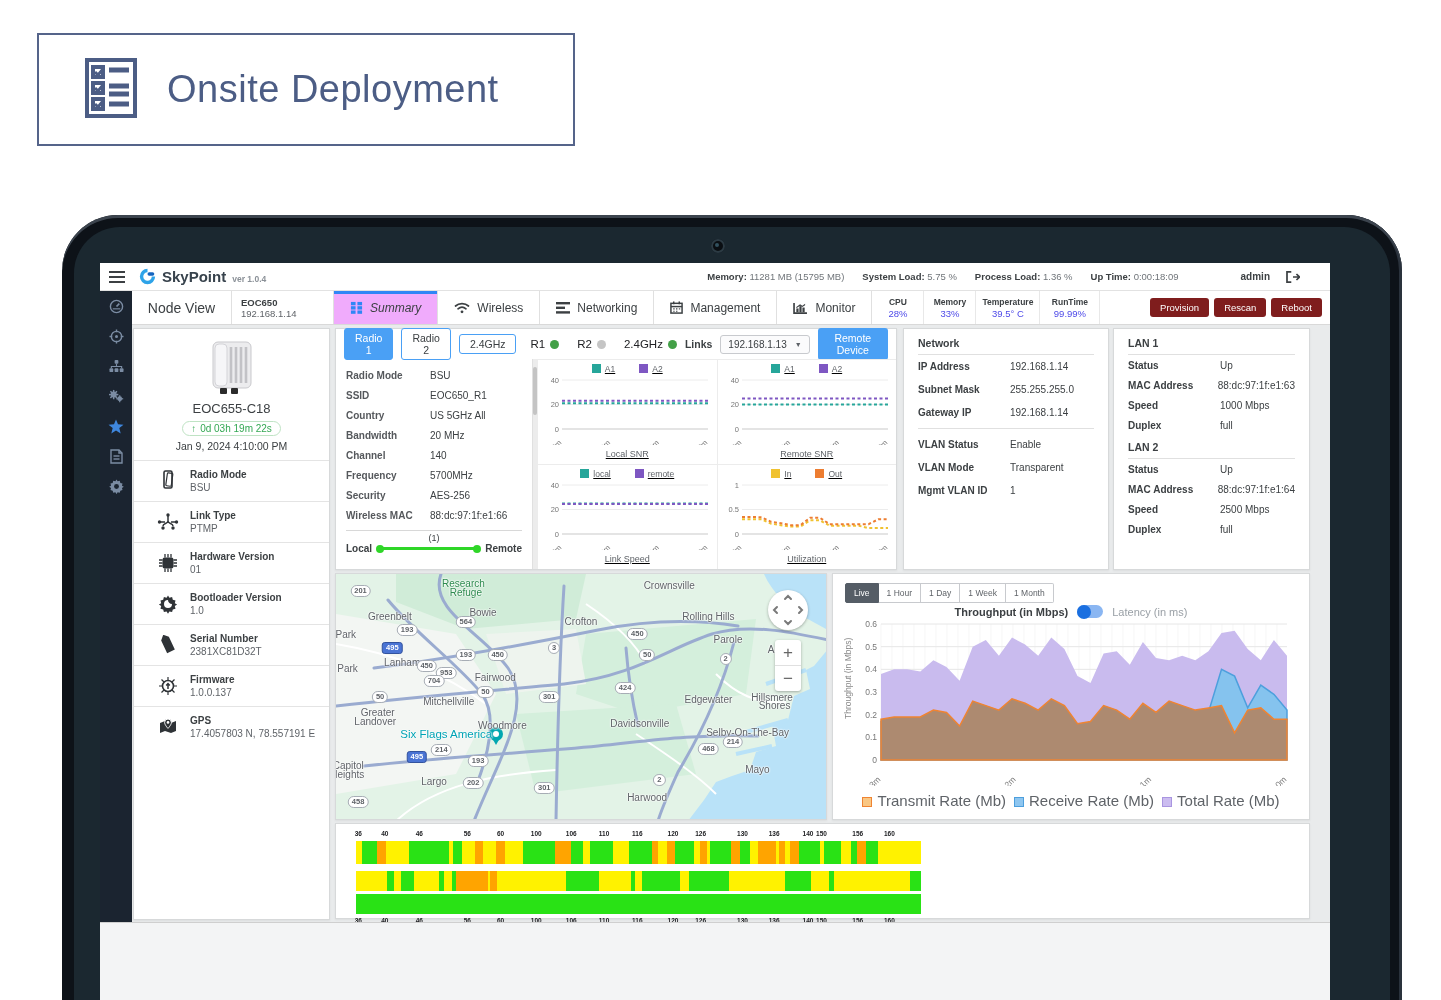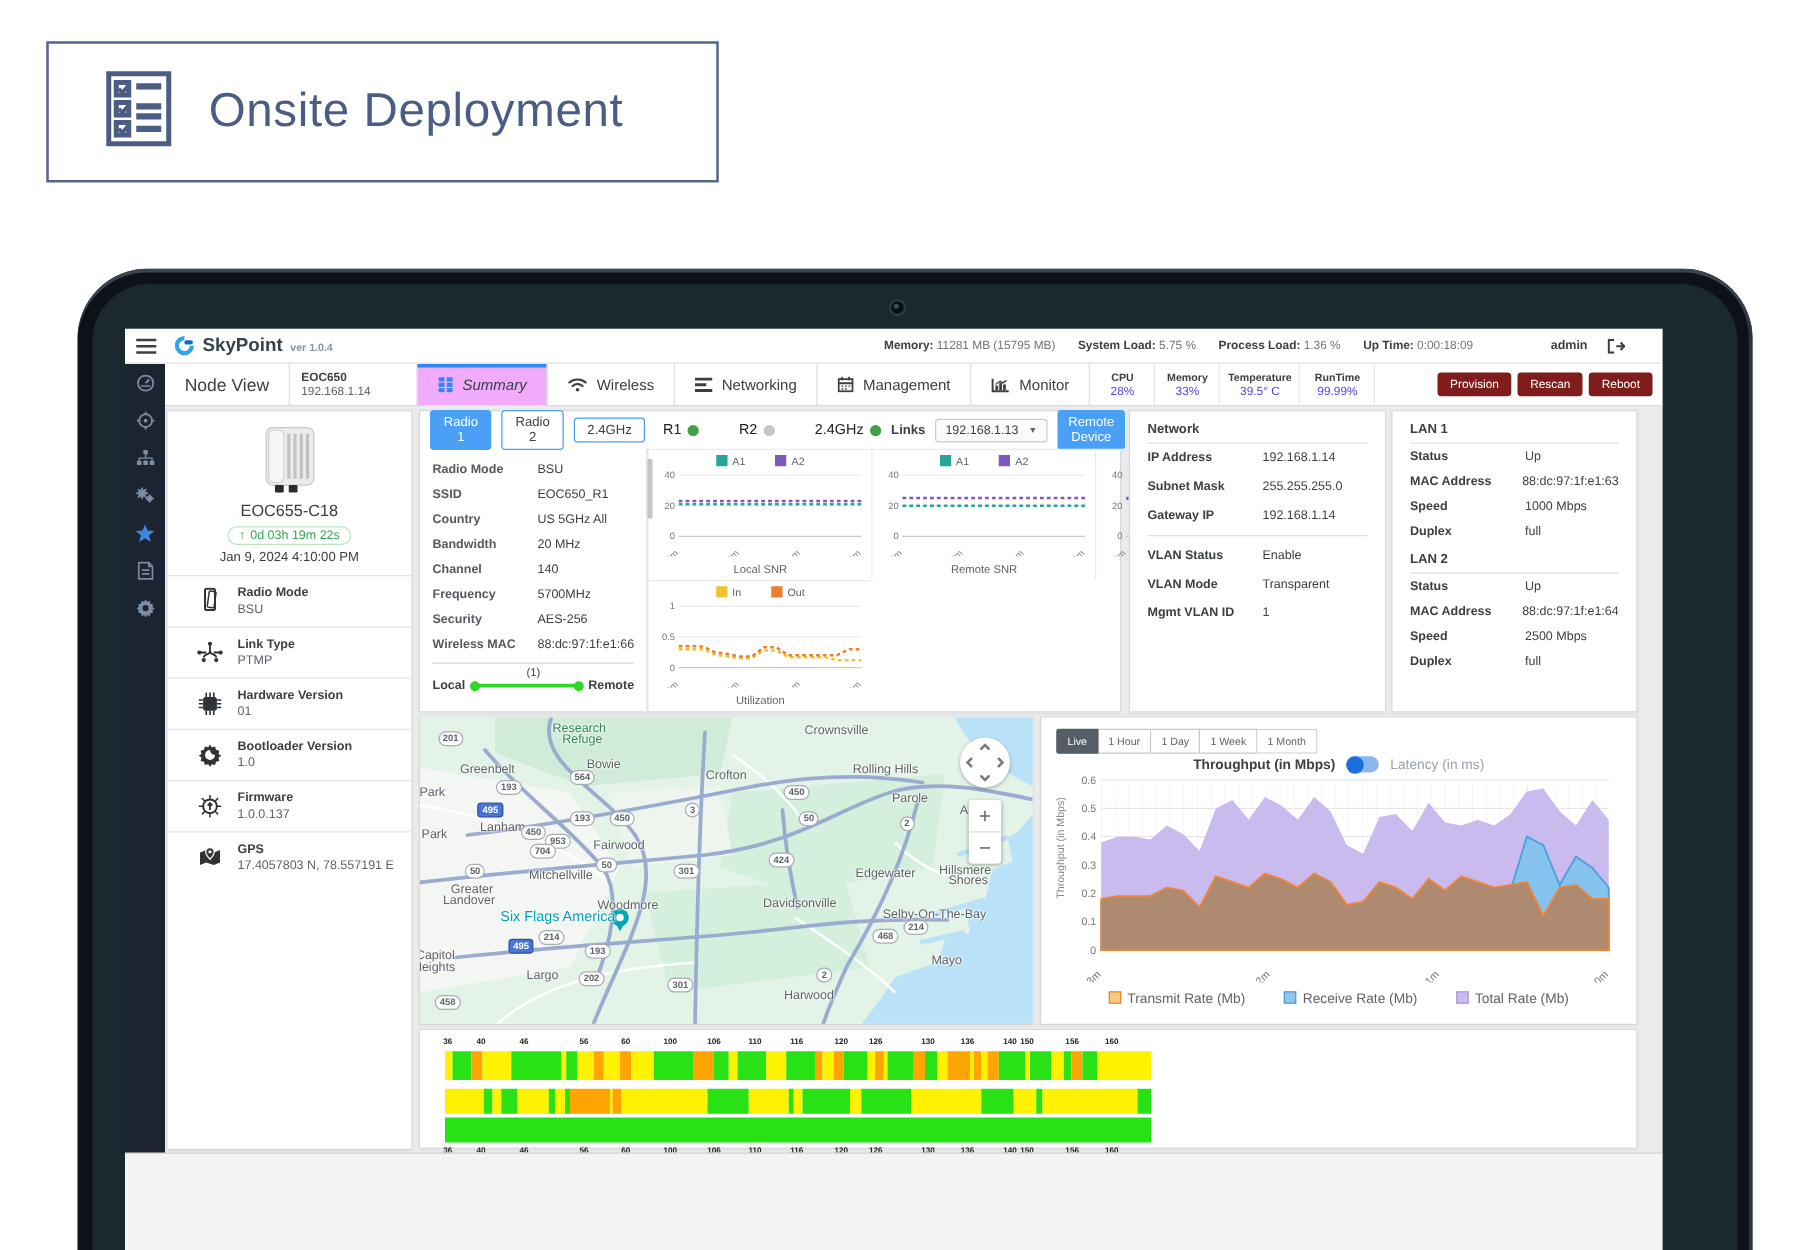--- a/index.html
+++ b/index.html
@@ -95,21 +95,21 @@
   .detail-row .dv { color:#3c4043; }
   .linkline { border-top:1px solid #d8d8d8; margin-top:5px; padding-top:2px; }
   .linkline .cnt { text-align:center; font-size:9px; color:#3c4043; }
   .linkline .bar { display:flex; align-items:center; gap:6px; font-size:10px; font-weight:bold; color:#3c4043; }
   .gline { flex:1; height:3px; background:#2fd628; border-radius:2px; position:relative; }
   .gline::before,.gline::after { content:""; position:absolute; top:-2.5px; width:8px; height:8px;
     border-radius:50%; background:#2fd628; }
   .gline::before { left:-2px; } .gline::after { right:-2px; }
   .vscroll { width:5px; background:#ececec; border-left:1px solid #e0e0e0; position:relative; }
   .vscroll i { position:absolute; left:0; top:8px; width:4px; height:48px; background:#c4c4c4; border-radius:2px; display:block; }
-  .charts-grid { flex:1; display:grid; grid-template-columns:1fr 1fr 1fr; }
+  .charts-grid { flex:1; display:grid; grid-template-columns:1fr 1fr;text-decoration:underline; }
   .mini { border-left:1px solid #ececec; border-top:1px solid #ececec; padding-top:2px; }
   .mini .mlegend { display:flex; justify-content:center; gap:24px; font-size:8.5px; color:#5f6368; align-items:center; height:13px; }
   .mini .mlegend i { width:9px; height:9px; display:inline-block; margin-right:4px; vertical-align:-1px; }
   .mini .mtitle { text-align:center; font-size:9px; color:#5f6368; }
 
   
   .netcard { left:771px; top:3px; width:206px; height:242px; padding:8px 14px; }
   .lancard { left:981px; top:3px; width:197px; height:242px; padding:8px 14px; }
   .sec-title { font-size:10.5px; font-weight:bold; color:#3c4043; padding-bottom:5px; border-bottom:1px solid #e0e0e0; }
   .kv { display:flex; font-size:10px; padding:6px 0; }
@@ -140,21 +140,21 @@
     padding:4px 8px; cursor:pointer; font-family:inherit; }
   .rangebtn:first-child { border-left:1px solid #c8cace; border-radius:2px 0 0 2px; }
   .rangebtn:last-child { border-radius:0 2px 2px 0; }
   .rangebtn.active { background:#555d66; color:#fff; border-color:#555d66; }
   .tp-toggle { display:flex; align-items:center; justify-content:center; gap:9px; margin-top:2px; }
   .tp-left { font-size:11px; font-weight:bold; color:#3c4043; }
   .tp-right { font-size:11px; color:#9aa0a6; }
   .switch { width:26px; height:13px; border-radius:7px; background:#8ab6f2; position:relative; cursor:pointer; }
   .switch i { position:absolute; left:0; top:-0.5px; width:14px; height:14px; border-radius:50%;
     background:#1a6fe0; display:block; }
-  .biglegend { display:flex; justify-content:center; gap:31px; font-size:11px; color:#5f6368; margin-top:2px; }
+  .biglegend { display:flex; justify-content:center; gap:8px; font-size:15px; color:#5f6368; margin-top:2px; }
   .biglegend i { width:10px; height:10px; display:inline-block; margin-right:5px; vertical-align:-1px; border:1px solid; }
 
   
   .speccard { left:203px; top:498px; width:975px; height:96px; padding:6px 0 0 20px; }
   .spec-wrap { position:relative; width:565px; }
   .spec-labels { position:relative; height:9px; }
   .spec-labels span { position:absolute; font-size:6.5px; font-weight:bold; color:#202124; transform:translateX(-50%); }
   .spec-bar { display:flex; height:20px; }
   .spec-bar div { height:100%; }
   .b1 { height:23px; margin-top:2px; }
@@ -472,20 +472,31 @@
                     </svg>
                   </span>
                   <span class="txt">
                     <b>Bootloader Version</b>
                     <span>1.0</span>
                   </span>
                 </div>
                 <div class="dev-row">
                   <span style="width:24px;display:flex;justify-content:center;">
                     <svg width="20" height="20" viewBox="0 0 20 20">
+                      <path d="M2 8 L8 2 L18 12 L12 18 Z M2 8 L2 2 L8 2" fill="#2f3337" transform="rotate(20 10 10)"></path>
+                    </svg>
+                  </span>
+                  <span class="txt">
+                    <b>Serial Number</b>
+                    <span>2381XC81D32T</span>
+                  </span>
+                </div>
+                <div class="dev-row">
+                  <span style="width:24px;display:flex;justify-content:center;">
+                    <svg width="20" height="20" viewBox="0 0 20 20">
                       <circle cx="10" cy="10" r="5.5" fill="none" stroke="#2f3337" stroke-width="1.6"></circle>
                       <g stroke="#2f3337" stroke-width="1.2">
                         <path d="M10 4.5 V1 M10 19 V15.5 M4.5 10 H1 M19 10 H15.5 M6 6 L3.5 3.5 M14 6 L16.5 3.5 M6 14 L3.5 16.5 M14 14 L16.5 16.5"></path>
                       </g>
                       <path d="M10 13 V8 M8.2 9.5 L10 7.5 L11.8 9.5" stroke="#2f3337" stroke-width="1.5" fill="none"></path>
                     </svg>
                   </span>
                   <span class="txt">
                     <b>Firmware</b>
                     <span>1.0.0.137</span>
@@ -505,21 +516,21 @@
                   </span>
                 </div>
               </div>
           </div>
 
           <div class="card radiocard">
             <div class="radio-head">
               <button class="chip-btn active">Radio 1</button>
               <button class="chip-btn">Radio 2</button>
               <button class="chip-btn">2.4GHz</button>
-              <span id="statuses" style="display:flex;gap:26px;">
+              <span id="statuses" style="display:flex;gap:12px;">
                   <span class="status">
                     <span>R1</span>
                     <span class="dot" style="background:#43a047;"></span>
                   </span>
                   <span class="status">
                     <span>R2</span>
                     <span class="dot" style="background:#c5c5c5;"></span>
                   </span>
                   <span class="status">
                     <span>2.4GHz</span>

